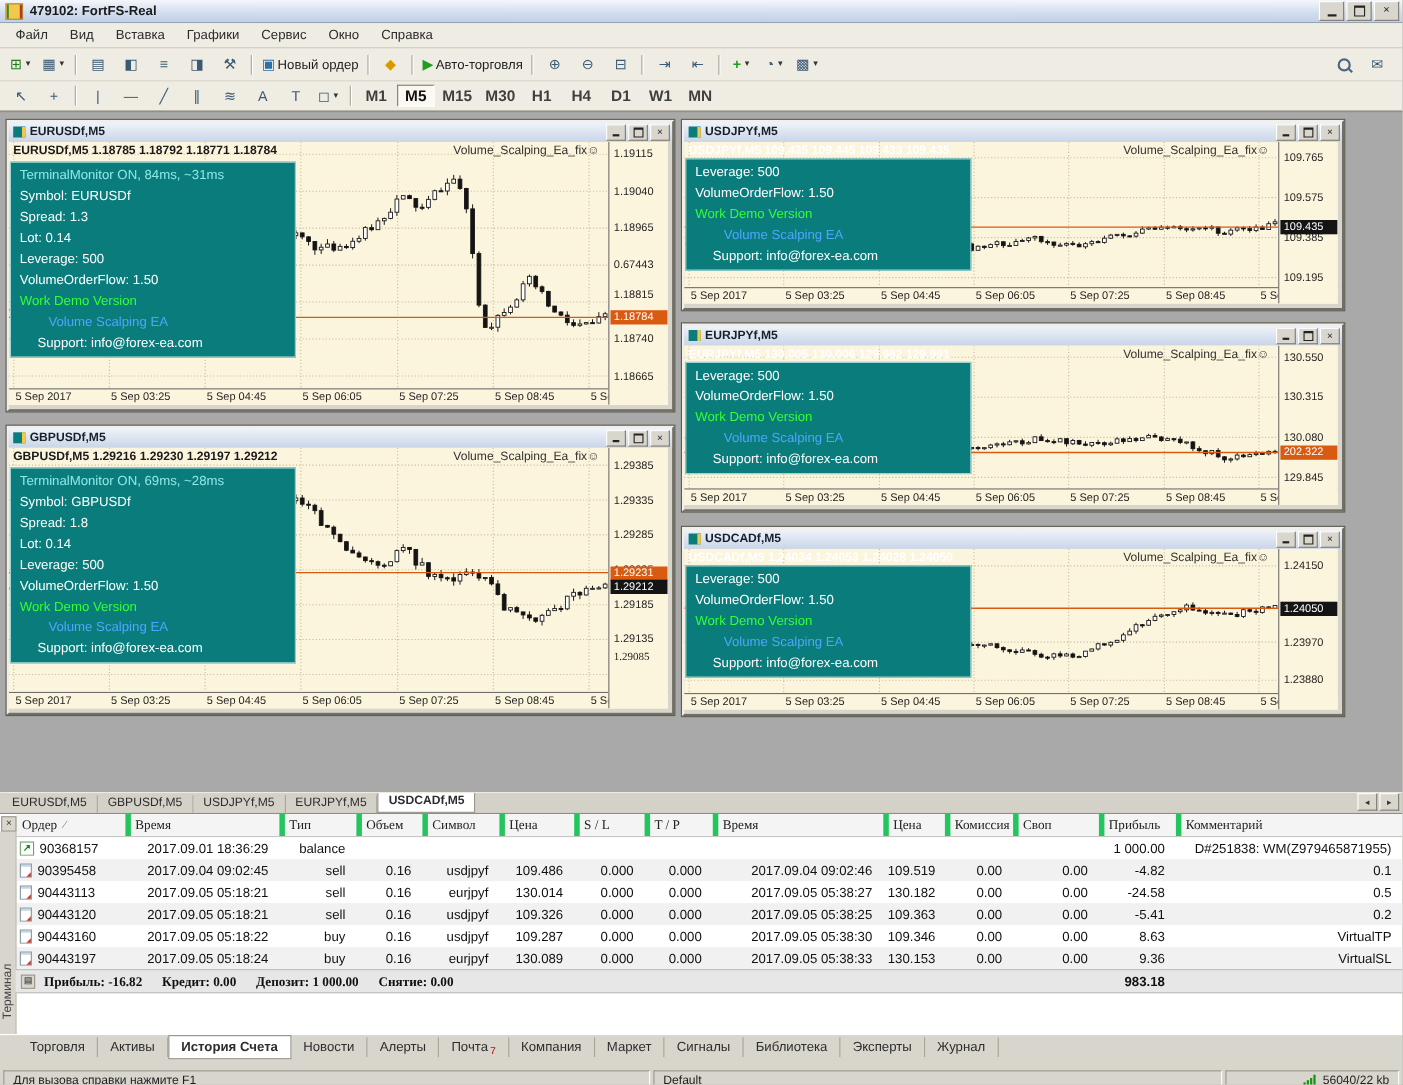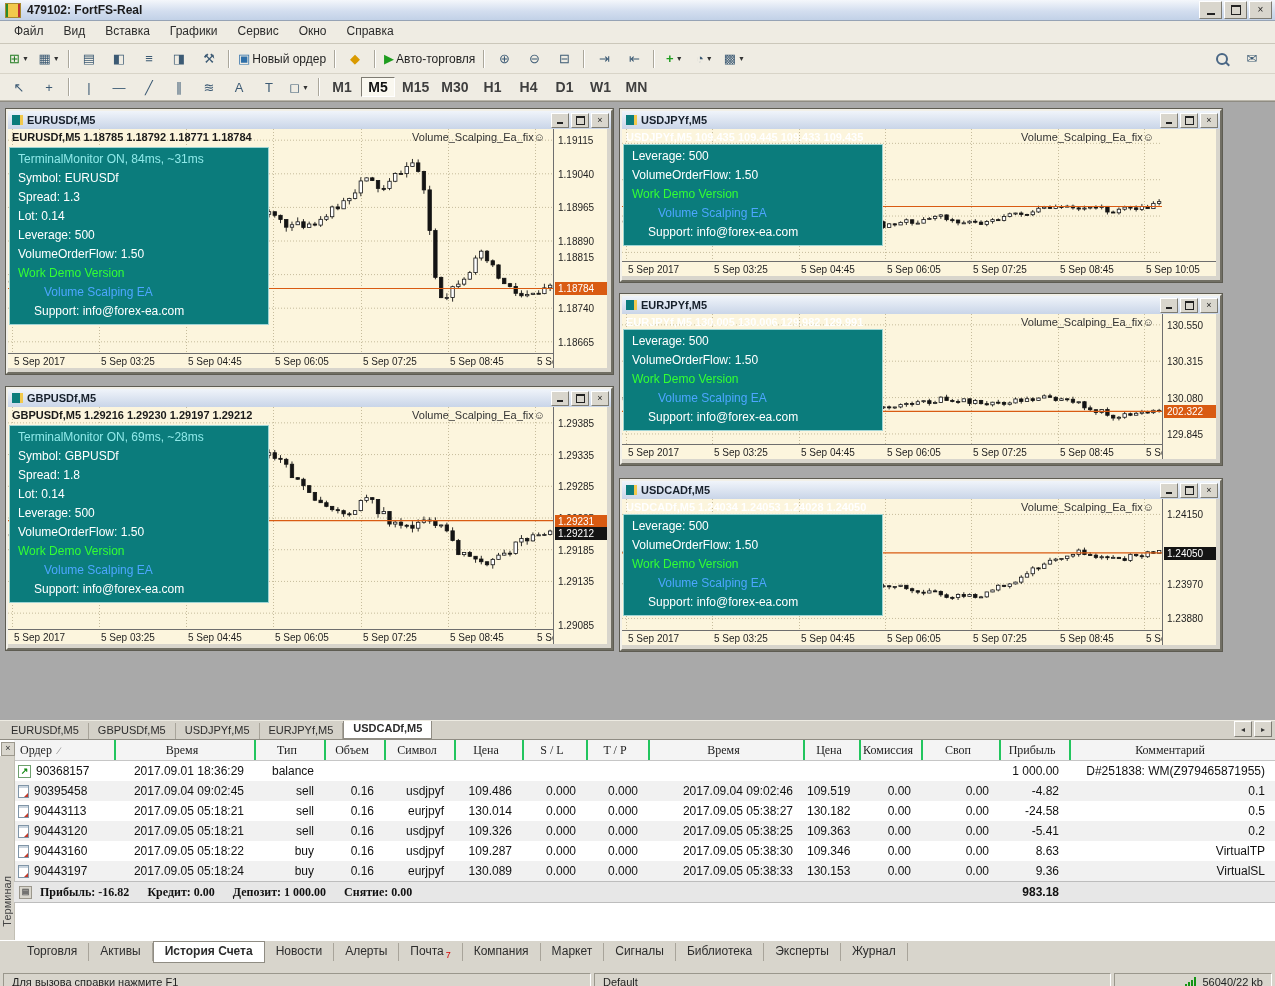--- a/index.html
+++ b/index.html
@@ -84,22 +84,22 @@
   #terminal{position:relative;height:200px;background:#FFFFFF;border-top:1px solid #8F8C83;}
   #terminal-close{position:absolute;left:1px;top:2px;width:12px;height:12px;font-size:9px;
     line-height:11px;text-align:center;color:#333;background:#D9D6CD;border:1px solid #9B978C;z-index:3;}
   #terminal-side{position:absolute;left:0;top:16px;bottom:0;width:14px;background:#D8D5CC;
     border-right:1px solid #C2BFB4;}
   #terminal-side .vtext{position:absolute;left:1px;top:120px;font-size:11px;color:#444;
     writing-mode:vertical-rl;transform:rotate(180deg);}
   .t-area{margin-left:14px;}
   .t-grid{display:grid;grid-template-columns:100px 140px 70px 60px 70px 68px 64px 62px 155px 56px 62px 78px 70px minmax(0,1fr);}
   .t-header{height:20px;background:#F4F4F4;border-bottom:1px solid #C6C6C6;font-size:12px;color:#222;font-family:Liberation Serif, serif;}
-  .t-header .hcell{display:flex;align-items:center;justify-content:center;padding:0 10px 0 4px;
-    border-left:2px solid #22c55e;overflow:hidden;white-space:nowrap;}
+  .t-header .hcell{display:flex;align-items:center;justify-content:flex-start;padding:0 10px 0 4px;
+    border-left:5px solid #22c55e;overflow:hidden;white-space:nowrap;}
   .t-header .hcell:first-child{justify-content:flex-start;border-left:0;padding-left:6px;}
   .sort-glyph{font-size:10px;color:#666;margin-left:6px;}
   .t-row{height:20px;font-size:12px;color:#111;align-items:center;}
   .t-row.alt{background:#F1F1F1;}
   .t-cell{padding:0 10px 0 4px;text-align:right;white-space:nowrap;overflow:hidden;}
   .t-cell.first{text-align:left;display:flex;align-items:center;gap:5px;padding-left:4px;}
   .icon-bal{width:11px;height:11px;background:#FFF;border:1px solid #6FA06F;color:#128A12;
     font-size:9px;line-height:10px;text-align:center;font-weight:bold;}
   .icon-doc{width:9px;height:11px;background:#FFF;border:1px solid #8096A8;position:relative;
     box-shadow:inset 0 2px 0 #C9D4DE;}
@@ -510,22 +510,22 @@
             <span class="ea-line" style="color: rgb(255, 255, 255);">Leverage: 500</span>
             <span class="ea-line" style="color: rgb(255, 255, 255);">VolumeOrderFlow: 1.50</span>
             <span class="ea-line" style="color: rgb(51, 255, 51);">Work Demo Version</span>
             <span class="ea-line" style="color: rgb(77, 166, 255); padding-left: 34px;">Volume Scalping EA</span>
             <span class="ea-line" style="color: rgb(255, 255, 255); padding-left: 24px;">Support: info@forex-ea.com</span>
           </div>
           <div class="price-axis" style="left: 545px; width: 54px; height: 239px;">
             <span class="pa-tick" style="top: 6.2px;">1.19115</span>
             <span class="pa-tick" style="top: 39.8px;">1.19040</span>
             <span class="pa-tick" style="top: 73.4px;">1.18965</span>
-            <span class="pa-tick" style="top: 107px;">1.18890</span>
-            <span class="pa-tick" style="top: 123px; text-align: right;">1.18815</span>
+            <span class="pa-tick" style="top: 107px;">0.67443</span>
+            <span class="pa-tick" style="top: 134px; text-align: right;">1.18815</span>
             <span class="pa-tick" style="top: 174.2px;">1.18740</span>
             <span class="pa-tick" style="top: 207.8px;">1.18665</span>
             <span class="pa-marker orange" style="top: 153.488px;">1.18784</span>
           </div>
           <div class="time-axis" style="top: 224px; width: 599px; height: 15px;">
             <span class="ta-label" style="left: 6px;">5 Sep 2017</span>
             <span class="ta-label" style="left: 93px;">5 Sep 03:25</span>
             <span class="ta-label" style="left: 180px;">5 Sep 04:45</span>
             <span class="ta-label" style="left: 267px;">5 Sep 06:05</span>
             <span class="ta-label" style="left: 355px;">5 Sep 07:25</span>
@@ -767,21 +767,21 @@
             <span class="ea-line" style="color: rgb(77, 166, 255); padding-left: 34px;">Volume Scalping EA</span>
             <span class="ea-line" style="color: rgb(255, 255, 255); padding-left: 24px;">Support: info@forex-ea.com</span>
           </div>
           <div class="price-axis" style="left: 545px; width: 54px; height: 237px;">
             <span class="pa-tick" style="top: 10.8571px;">1.29385</span>
             <span class="pa-tick" style="top: 42.5714px;">1.29335</span>
             <span class="pa-tick" style="top: 74.2857px;">1.29285</span>
             <span class="pa-tick" style="top: 106px;">1.29235</span>
             <span class="pa-tick" style="top: 137.714px;">1.29185</span>
             <span class="pa-tick" style="top: 169.429px;">1.29135</span>
-            <span class="pa-tick" style="top: 213px;">1.29085</span>
+            <span class="pa-tick" style="top: 185px; font-family: Liberation Serif, serif;">1.29085</span>
             <span class="pa-marker orange" style="top: 107.537px;">1.29231</span>
             <span class="pa-marker black" style="top: 119.589px;">1.29212</span>
           </div>
           <div class="time-axis" style="top: 222px; width: 599px; height: 15px;">
             <span class="ta-label" style="left: 6px;">5 Sep 2017</span>
             <span class="ta-label" style="left: 93px;">5 Sep 03:25</span>
             <span class="ta-label" style="left: 180px;">5 Sep 04:45</span>
             <span class="ta-label" style="left: 267px;">5 Sep 06:05</span>
             <span class="ta-label" style="left: 355px;">5 Sep 07:25</span>
             <span class="ta-label" style="left: 442px;">5 Sep 08:45</span>
@@ -1006,20 +1006,27 @@
           </svg>
           <div class="quote-line light">USDJPYf,M5  109.435 109.445 109.433 109.435</div>
           <div class="ea-label" style="right: 62px;">Volume_Scalping_Ea_fix☺</div>
           <div class="ea-panel" style="left: 1px; top: 15px;">
             <span class="ea-line" style="color: rgb(255, 255, 255);">Leverage: 500</span>
             <span class="ea-line" style="color: rgb(255, 255, 255);">VolumeOrderFlow: 1.50</span>
             <span class="ea-line" style="color: rgb(51, 255, 51);">Work Demo Version</span>
             <span class="ea-line" style="color: rgb(77, 166, 255); padding-left: 34px;">Volume Scalping EA</span>
             <span class="ea-line" style="color: rgb(255, 255, 255); padding-left: 24px;">Support: info@forex-ea.com</span>
           </div>
+          <div class="price-axis" style="left: 540px; width: 54px; height: 147px;">
+            <span class="pa-tick" style="top: 9.34783px;">109.765</span>
+            <span class="pa-tick" style="top: 45.6957px;">109.575</span>
+            <span class="pa-tick" style="top: 82.0435px;">109.385</span>
+            <span class="pa-tick" style="top: 118.391px;">109.195</span>
+            <span class="pa-marker black" style="top: 71.4783px;">109.435</span>
+          </div>
           <div class="time-axis" style="top: 132px; width: 594px; height: 15px;">
             <span class="ta-label" style="left: 6px;">5 Sep 2017</span>
             <span class="ta-label" style="left: 92px;">5 Sep 03:25</span>
             <span class="ta-label" style="left: 179px;">5 Sep 04:45</span>
             <span class="ta-label" style="left: 265px;">5 Sep 06:05</span>
             <span class="ta-label" style="left: 351px;">5 Sep 07:25</span>
             <span class="ta-label" style="left: 438px;">5 Sep 08:45</span>
             <span class="ta-label" style="left: 524px;">5 Sep 10:05</span>
           </div>
         </div>

